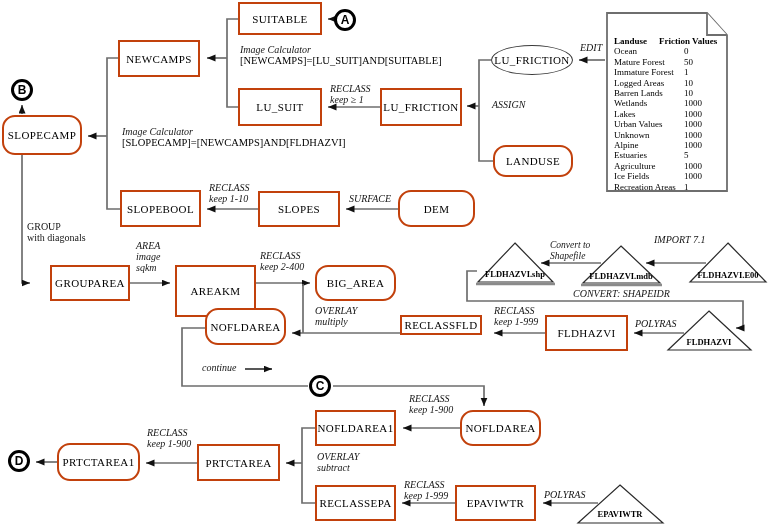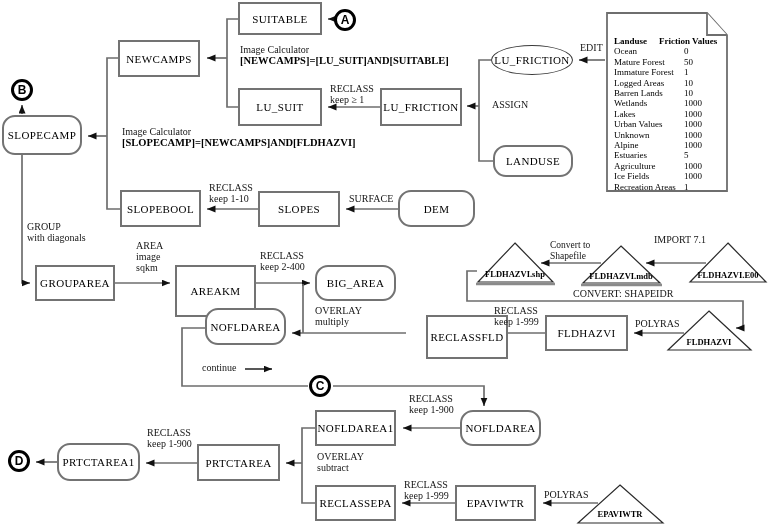--- a/index.html
+++ b/index.html
@@ -2,35 +2,35 @@
 <html><head>
 <meta charset="utf-8">
 <style>
   html,body { margin:0; padding:0; background:#fff; }
   .canvas {
     position:relative; width:771px; height:524px; background:#ffffff;
     font-family:"Liberation Serif","DejaVu Serif",serif; color:#000; overflow:hidden;
   }
   .layer { position:absolute; left:0; top:0; }
   .node {
-    position:absolute; background:#fff; border:2px solid #737373;
+    position:absolute; background:#fff; border:2px solid #c2410c;
     display:flex; align-items:center; justify-content:center;
     font-size:11px; letter-spacing:.4px; text-align:center; box-sizing:border-box; z-index:2;
   }
   .rounded { border-radius:13px; }
   .ellipse { border-radius:50%; border:1.5px solid #3a3a3a; }
   .conn {
     position:absolute; width:22px; height:22px; border-radius:50%;
     border:3px solid #000; background:#fff; box-sizing:border-box;
     display:flex; align-items:center; justify-content:center;
     font-family:"Liberation Sans","DejaVu Sans",sans-serif; font-weight:bold; font-size:12px; z-index:3;
   }
-  .op { position:absolute; font-size:10px; line-height:11px; color:#161616; white-space:nowrap; z-index:2; }
+  .op { position:absolute; font-style:italic; font-size:10px; line-height:11px; color:#161616; white-space:nowrap; z-index:2; }
   .op.plain { font-style:normal; }
-  .formula { position:absolute; font-style:normal; font-weight:bold; font-size:10.5px; white-space:nowrap; z-index:2; }
+  .formula { position:absolute; font-style:normal; font-weight:normal; font-size:10.5px; white-space:nowrap; z-index:2; }
   .tri-label { position:absolute; font-weight:bold; font-size:8.5px; text-align:center; white-space:nowrap; z-index:2; }
   .doc {
     position:absolute; left:607px; top:13px; width:120px; height:178px;
     box-sizing:border-box; padding:23px 5px 0 7px; font-size:9px; line-height:10.4px; z-index:2;
   }
   .doc-header { display:flex; font-weight:bold; }
   .doc-header .nm { width:45px; flex:none; }
   .doc-row { display:flex; }
   .doc-row .nm { width:70px; flex:none; }
 </style>
@@ -96,23 +96,23 @@
       <path d="M455,503 H402" marker-end="url(#ah)"></path>
     </g>
   </svg>
 
   <div class="node" style="left:238px;top:2px;width:84px;height:33px">SUITABLE</div>
   <div class="node" style="left:118px;top:40px;width:82px;height:37px">NEWCAMPS</div>
   <div class="node" style="left:238px;top:88px;width:84px;height:38px">LU_SUIT</div>
   <div class="node" style="left:380px;top:88px;width:82px;height:38px">LU_FRICTION</div>
   <div class="node" style="left:258px;top:191px;width:82px;height:36px">SLOPES</div>
   <div class="node" style="left:120px;top:190px;width:81px;height:37px">SLOPEBOOL</div>
-  <div class="node" style="left:35px;top:265px;width:80px;height:36px">GROUPAREA</div>
+  <div class="node" style="left:50px;top:265px;width:80px;height:36px">GROUPAREA</div>
   <div class="node" style="left:175px;top:265px;width:81px;height:52px">AREAKM</div>
-  <div class="node" style="left:426px;top:315px;width:82px;height:44px">RECLASSFLD</div>
+  <div class="node" style="left:400px;top:315px;width:82px;height:20px">RECLASSFLD</div>
   <div class="node" style="left:545px;top:315px;width:83px;height:36px">FLDHAZVI</div>
   <div class="node" style="left:315px;top:410px;width:81px;height:36px">NOFLDAREA1</div>
   <div class="node" style="left:197px;top:444px;width:83px;height:37px">PRTCTAREA</div>
   <div class="node" style="left:315px;top:485px;width:81px;height:36px">RECLASSEPA</div>
   <div class="node" style="left:455px;top:485px;width:81px;height:36px">EPAVIWTR</div>
 
   <div class="node rounded" style="left:2px;top:115px;width:80px;height:40px">SLOPECAMP</div>
   <div class="node rounded" style="left:398px;top:190px;width:77px;height:37px">DEM</div>
   <div class="node rounded" style="left:315px;top:265px;width:81px;height:36px">BIG_AREA</div>
   <div class="node rounded" style="left:205px;top:308px;width:81px;height:37px">NOFLDAREA</div>

